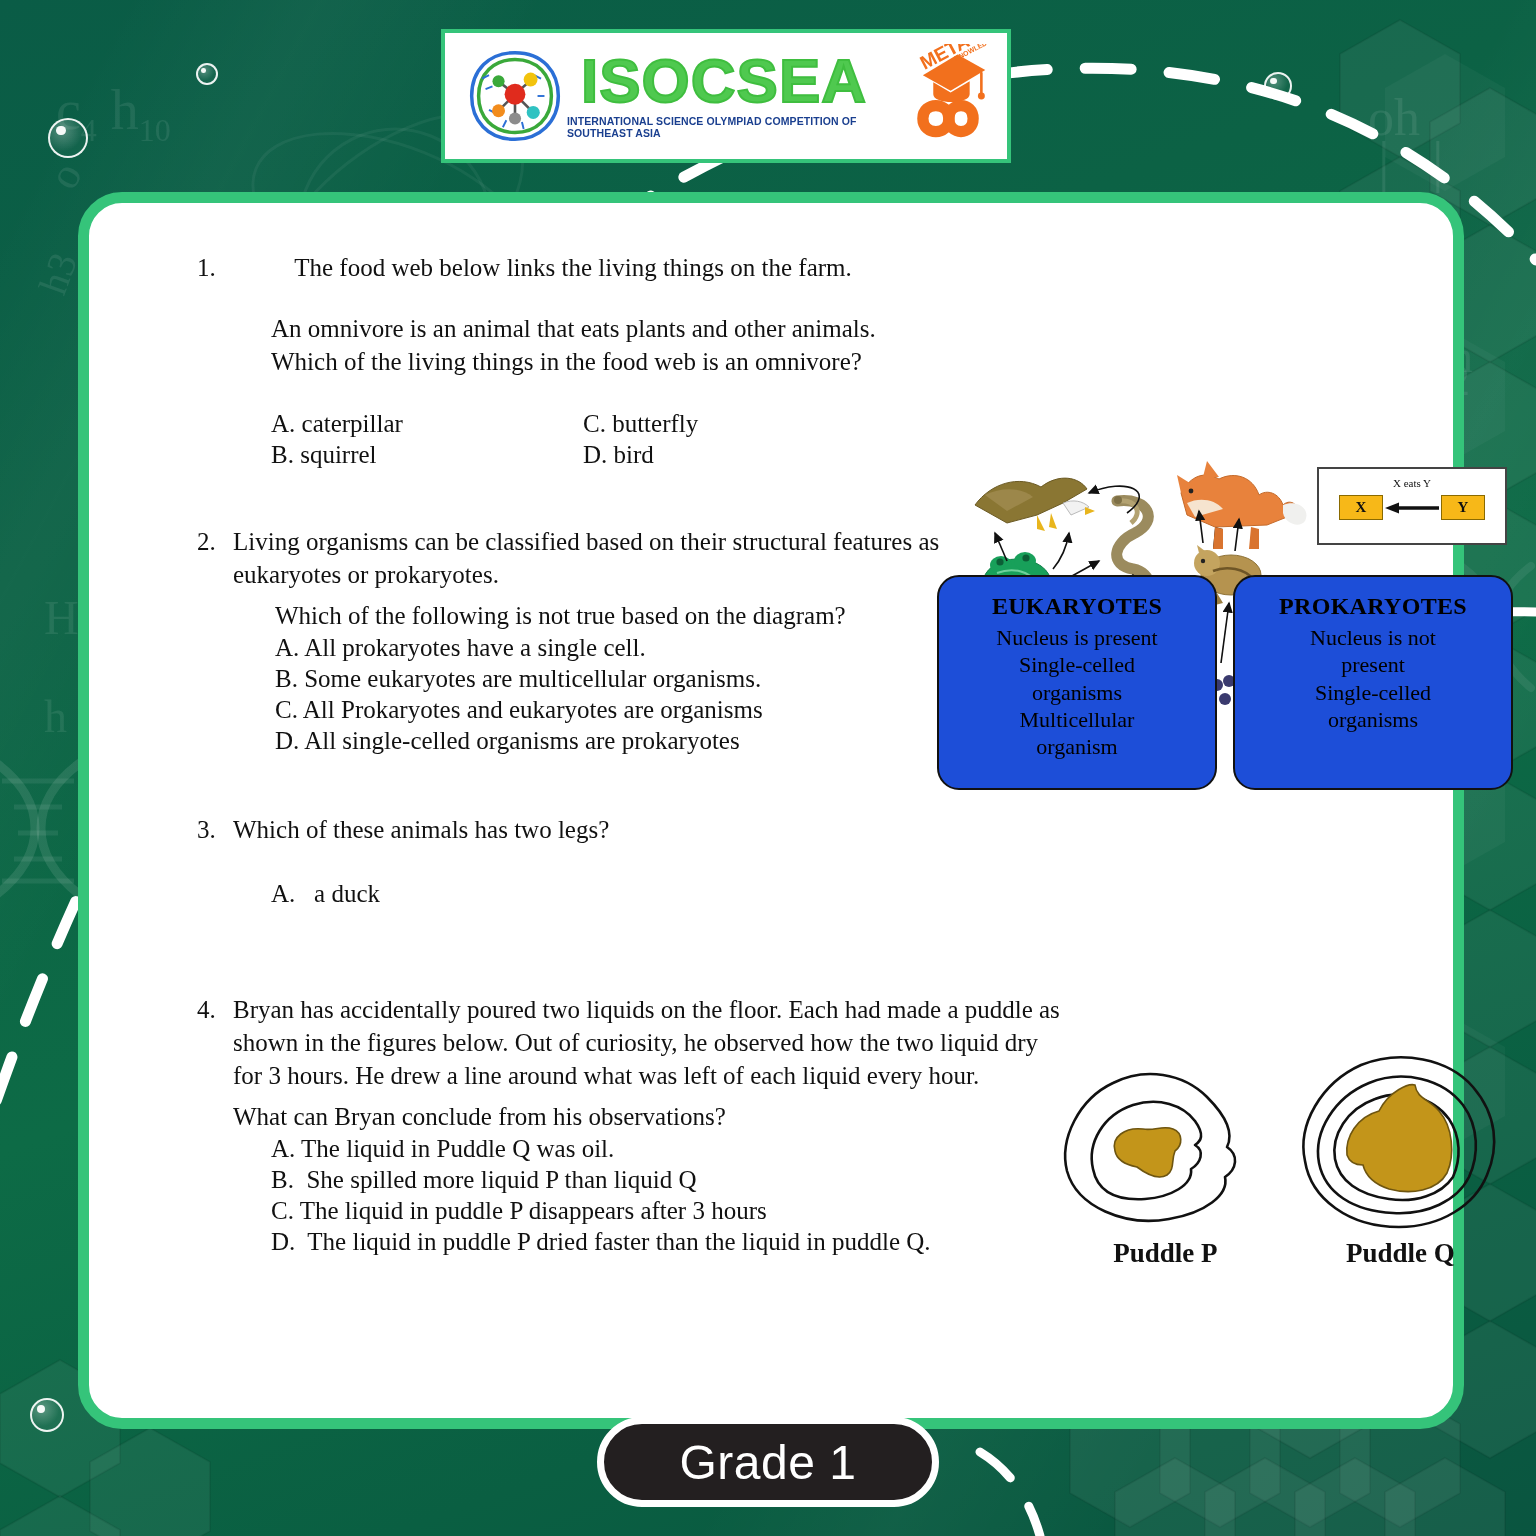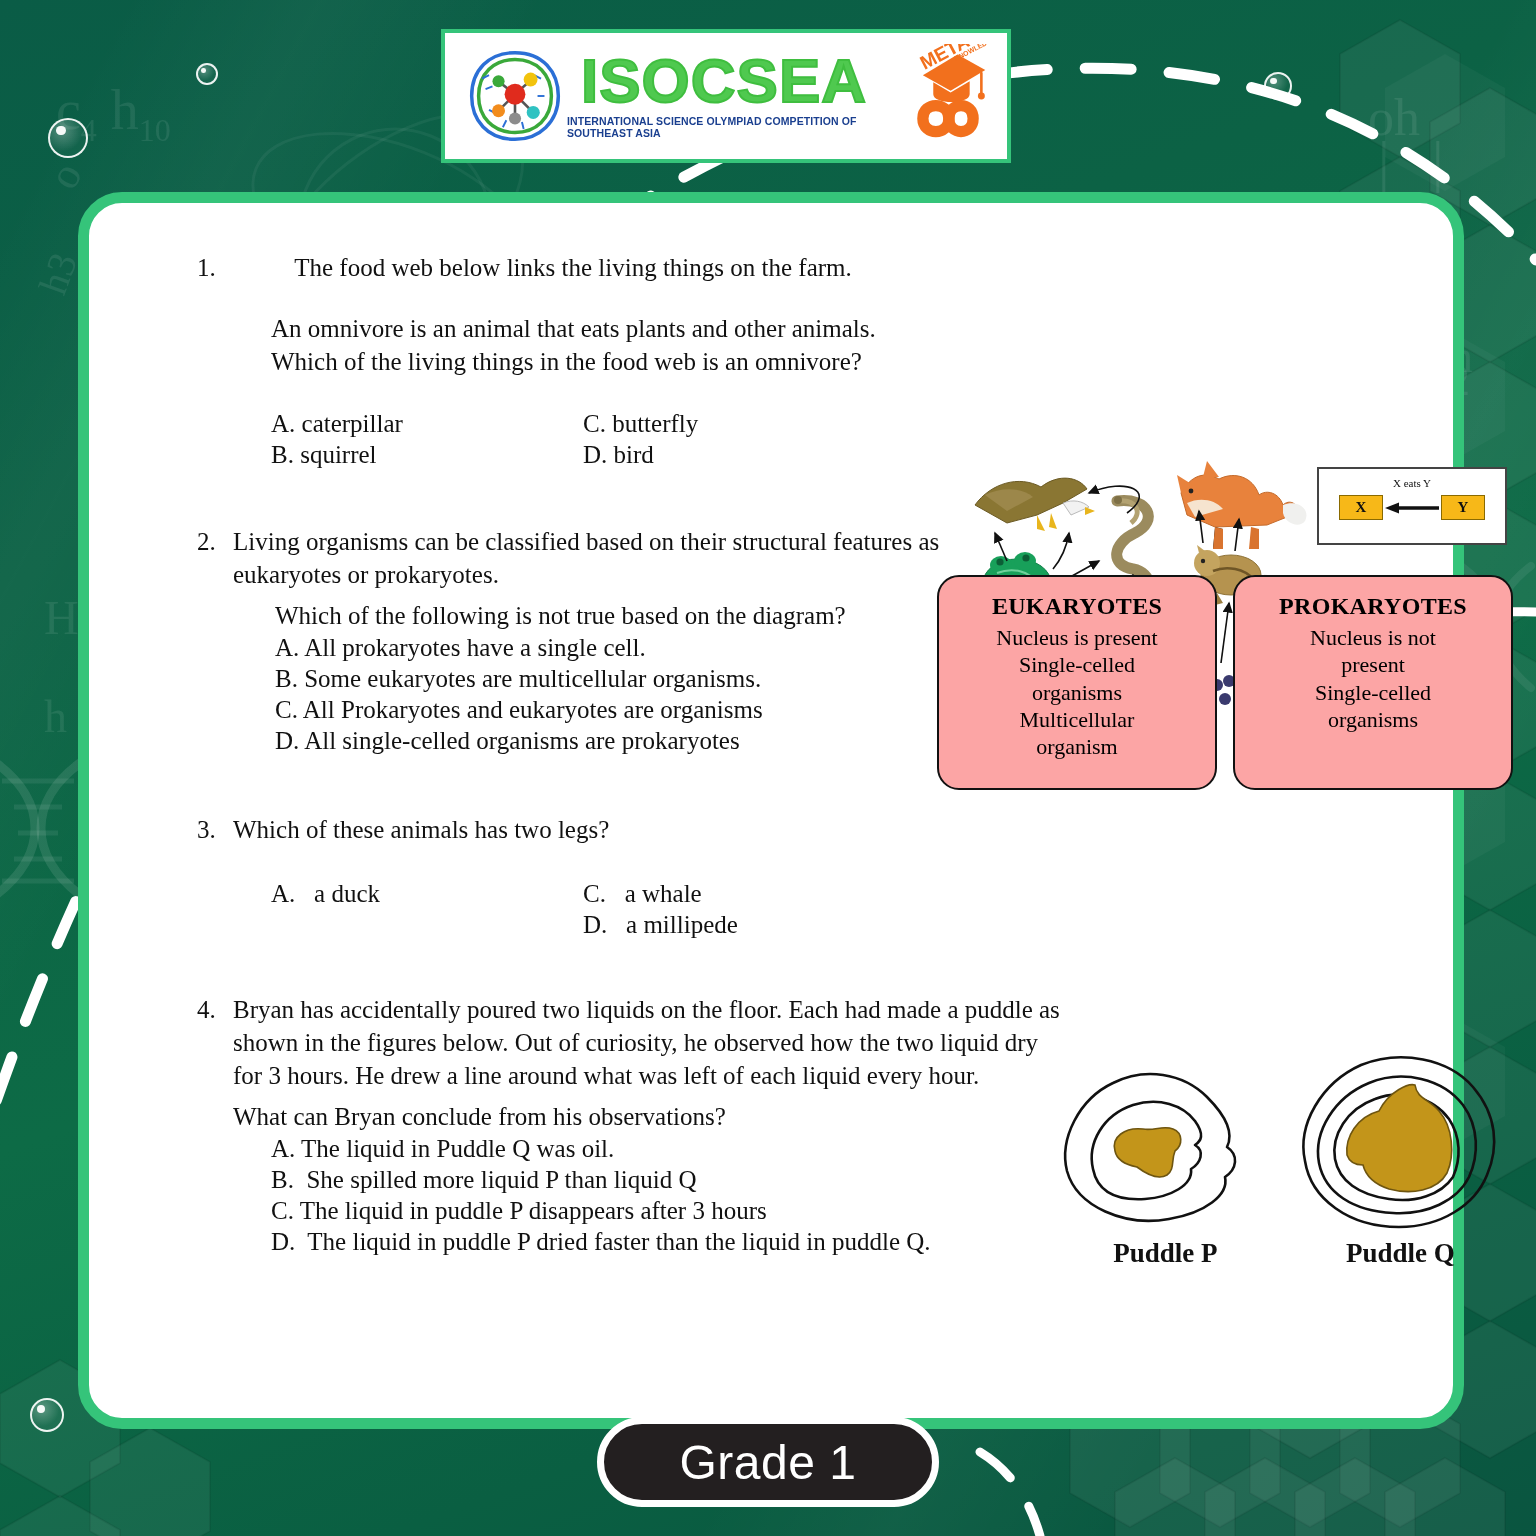--- a/index.html
+++ b/index.html
@@ -176,21 +176,21 @@
     position: absolute;
     left: 848px; top: 372px;
     display: flex;
     gap: 16px;
     z-index: 5;
   }
   .cellbox {
     width: 280px; height: 215px;
     border: 2.5px solid #111;
     border-radius: 22px;
-    background: #fca5a5;
+    background: #1d4ed8;
     text-align: center;
     padding: 16px 14px;
   }
   .cellbox h4 {
     font-size: 24px;
     font-weight: 700;
     font-family: "Liberation Serif", serif;
     margin-bottom: 4px;
     letter-spacing: 0.3px;
   }
@@ -627,24 +627,20 @@
 
     <div class="q" id="q3">
       <div class="q-num">3.</div>
       <div class="q-body">
         <div>Which of these animals has two legs?</div>
         <div style="height:32px"></div>
         <div style="display:flex; margin-left:38px">
           <div style="width:312px">
             <div class="opt-line">A.   a duck</div>
           </div>
-          <div>
-            <div class="opt-line">C.   a whale</div>
-            <div class="opt-line">D.   a millipede</div>
-          </div>
         </div>
       </div>
     </div>
 
     <div class="q" id="q4">
       <div class="q-num">4.</div>
       <div class="q-body">
         <div class="para">Bryan has accidentally poured two liquids on the floor. Each had made a puddle as shown in the figures below. Out of curiosity, he observed how the two liquid dry for 3 hours. He drew a line around what was left of each liquid every hour.</div>
         <div class="opts">
           <div class="lead">What can Bryan conclude from his observations?</div>

